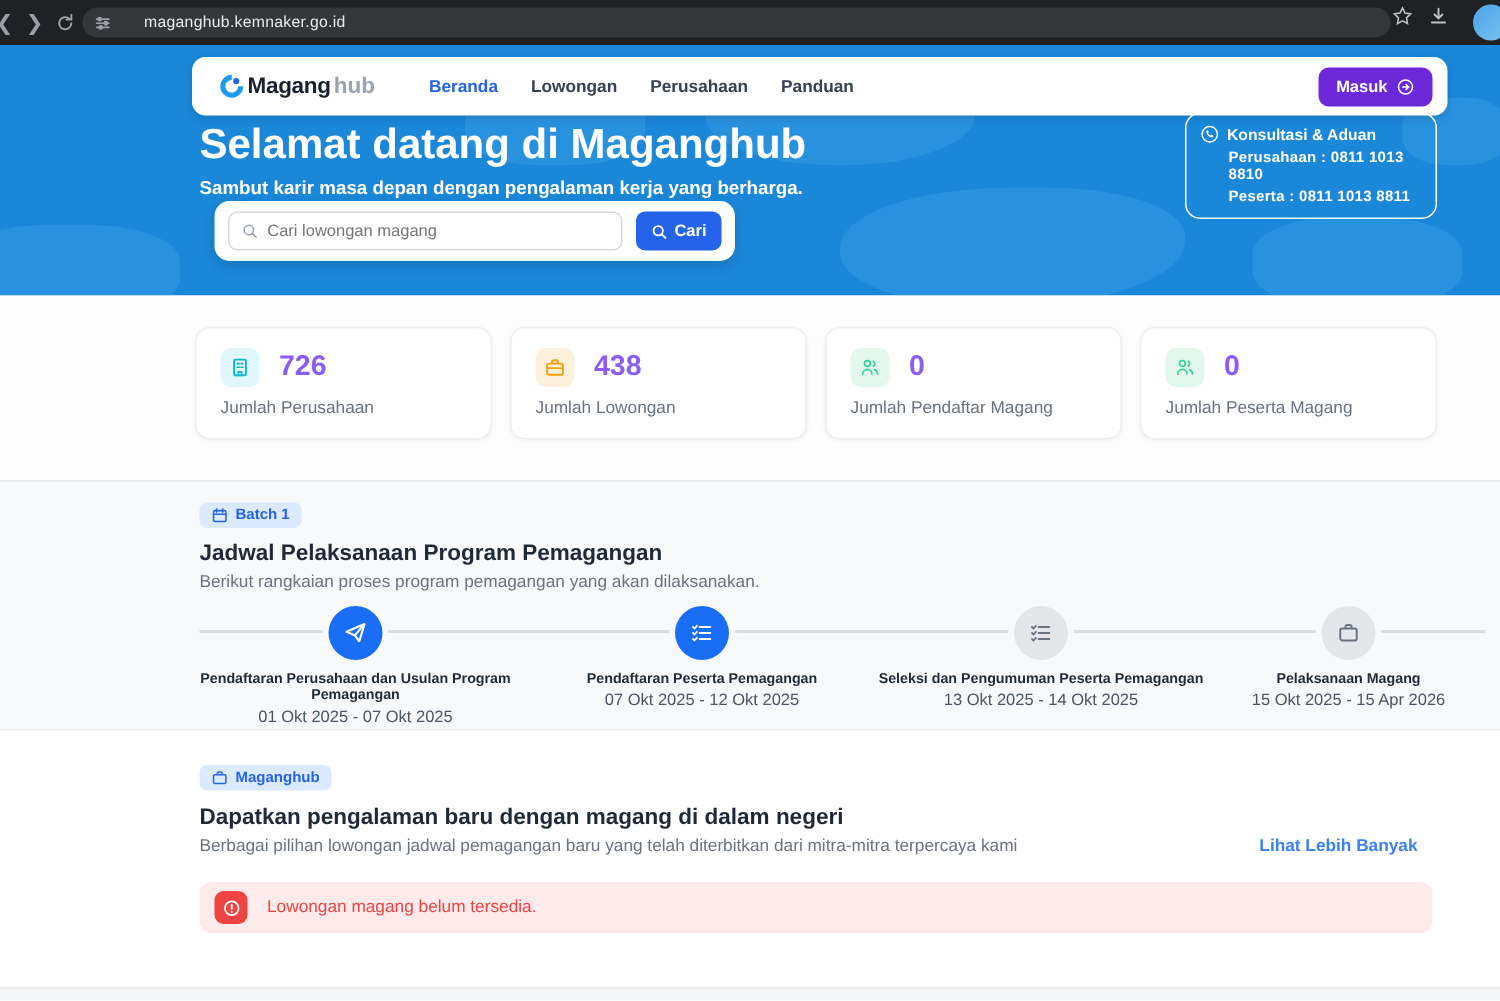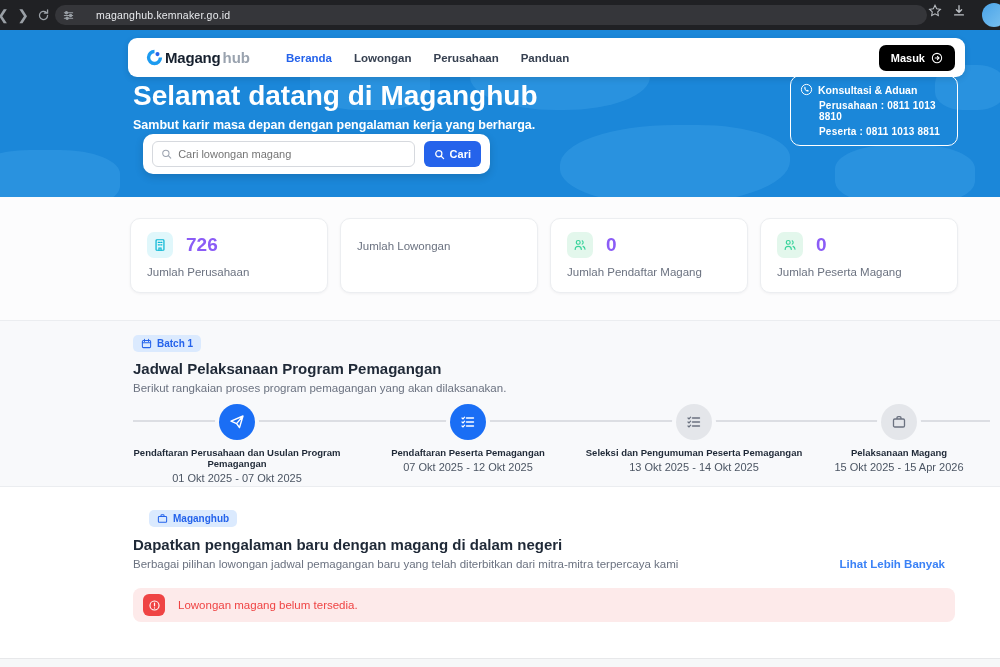--- a/index.html
+++ b/index.html
@@ -27,21 +27,21 @@
 
   .topbar { position:absolute; left:128px; top:8px; width:837px; height:39px; background:#fff;
     border-radius:9px; z-index:5; display:flex; align-items:center; padding:0 10px 0 18px;
     box-shadow:0 2px 6px rgba(0,0,0,.12); }
   .logo { display:flex; align-items:baseline; gap:2px; margin-right:36px; }
   .logo b { font-size:15px; font-weight:800; color:#16202e; letter-spacing:-.2px; }
   .logo span.hub { font-size:15px; font-weight:600; color:#9aa3af; }
   .navlinks { display:flex; gap:22px; align-items:center; flex:1; }
   .navlink { font-size:11.5px; font-weight:600; color:#374151; cursor:pointer; }
   .navlink.active { color:#2563eb; }
-  .btn-masuk { background:#000000; color:#fff; border:none; border-radius:7px; height:26px;
+  .btn-masuk { background:#6d28d9; color:#fff; border:none; border-radius:7px; height:26px;
     padding:0 12px; font-size:11px; font-weight:700; display:flex; align-items:center; gap:6px;
     font-family:"Liberation Sans", sans-serif; cursor:pointer; }
 
   .contact-box { position:absolute; left:790px; top:45px; width:168px; min-height:62px; z-index:6;
     border:1.5px solid #fff; border-radius:10px; padding:7px 9px 8px; color:#fff; }
   .contact-title { display:flex; align-items:center; gap:5px; font-size:10.5px; font-weight:700; }
   .contact-line { font-size:10px; font-weight:700; margin-top:4px; padding-left:19px; letter-spacing:.2px; }
 
   .search-card { position:absolute; left:143px; top:104px; width:347px; height:40px; z-index:6;
     background:#fff; border-radius:10px; box-shadow:0 3px 8px rgba(0,0,0,.15);
@@ -74,21 +74,21 @@
   .tl-line { position:absolute; left:133px; top:99px; width:857px; height:2px; background:#dcdee3; }
   .tl-step { position:absolute; top:83px; width:240px; text-align:center; }
   .tl-circle { width:36px; height:36px; border-radius:50%; margin:0 auto; display:flex;
     align-items:center; justify-content:center; position:relative; z-index:2; }
   .tl-circle.active { background:#1a6ef5; box-shadow:0 0 0 4px #f8f9fb; }
   .tl-circle.inactive { background:#e4e6ea; box-shadow:0 0 0 4px #f8f9fb; }
   .tl-step-title { margin-top:7px; font-size:9.5px; font-weight:700; color:#1f2937; }
   .tl-step-date { margin-top:3px; font-size:11px; color:#4b5563; }
 
   
-  .vac-badge { position:absolute; left:133px; top:510px;margin-left:16px; }
+  .vac-badge { position:absolute; left:133px; top:510px; }
   .vac-title { position:absolute; left:133px; top:536px; font-size:15px; font-weight:700; color:#1f2937; }
   .vac-sub { position:absolute; left:133px; top:558px; font-size:11.5px; color:#6b7280; }
   .vac-link { position:absolute; right:55px; top:558px; font-size:11.5px; font-weight:600; color:#3b82f6; cursor:pointer; }
   .alert { position:absolute; left:133px; top:588px; width:822px; height:34px; background:#fdeaea;
     border-radius:8px; display:flex; align-items:center; gap:13px; padding:0 10px; }
   .alert-ico { width:22px; height:22px; border-radius:6px; background:#ef4444; display:flex;
     align-items:center; justify-content:center; }
   .alert-text { font-size:11.5px; color:#ef4444; }
 
   .footer-band { position:absolute; left:0; top:658px; width:1000px; height:9px; background:#f6f7f8;
@@ -203,20 +203,29 @@
             <rect x="3.5" y="2" width="9" height="12" rx="1" fill="none" stroke="#06b6d4" stroke-width="1.4"></rect>
             <path d="M6 5h1.4M8.8 5h1.4M6 7.8h1.4M8.8 7.8h1.4M6.8 14v-2.6h2.4V14" fill="none" stroke="#06b6d4" stroke-width="1.3" stroke-linecap="round"></path>
           </svg>
       </div>
       <span class="stat-val">726</span>
     </div>
     <div class="stat-lbl">Jumlah Perusahaan</div>
   </div>
 
   <div class="stat-card" style="left:340px;">
+    <div class="stat-top">
+      <div class="stat-ico" style="background:#fdf0dd;">
+        <svg width="14" height="14" viewBox="0 0 16 16">
+            <rect x="2" y="5" width="12" height="8.5" rx="1.3" fill="none" stroke="#f59e0b" stroke-width="1.4"></rect>
+            <path d="M5.8 5V3.6A1.1 1.1 0 0 1 6.9 2.5h2.2a1.1 1.1 0 0 1 1.1 1.1V5M2 8.5h12" fill="none" stroke="#f59e0b" stroke-width="1.4"></path>
+          </svg>
+      </div>
+      <span class="stat-val">438</span>
+    </div>
     <div class="stat-lbl">Jumlah Lowongan</div>
   </div>
 
   <div class="stat-card" style="left:550px;">
     <div class="stat-top">
       <div class="stat-ico" style="background:#e3f7ec;">
         <svg width="14" height="14" viewBox="0 0 16 16">
             <circle cx="6" cy="5" r="2.2" fill="none" stroke="#34d399" stroke-width="1.3"></circle>
             <path d="M2.5 13a3.5 3.5 0 0 1 7 0" fill="none" stroke="#34d399" stroke-width="1.3" stroke-linecap="round"></path>
             <path d="M10.5 3.2a2.2 2.2 0 0 1 0 3.8M11.5 9.6a3.5 3.5 0 0 1 2.2 3.2" fill="none" stroke="#34d399" stroke-width="1.3" stroke-linecap="round"></path>

